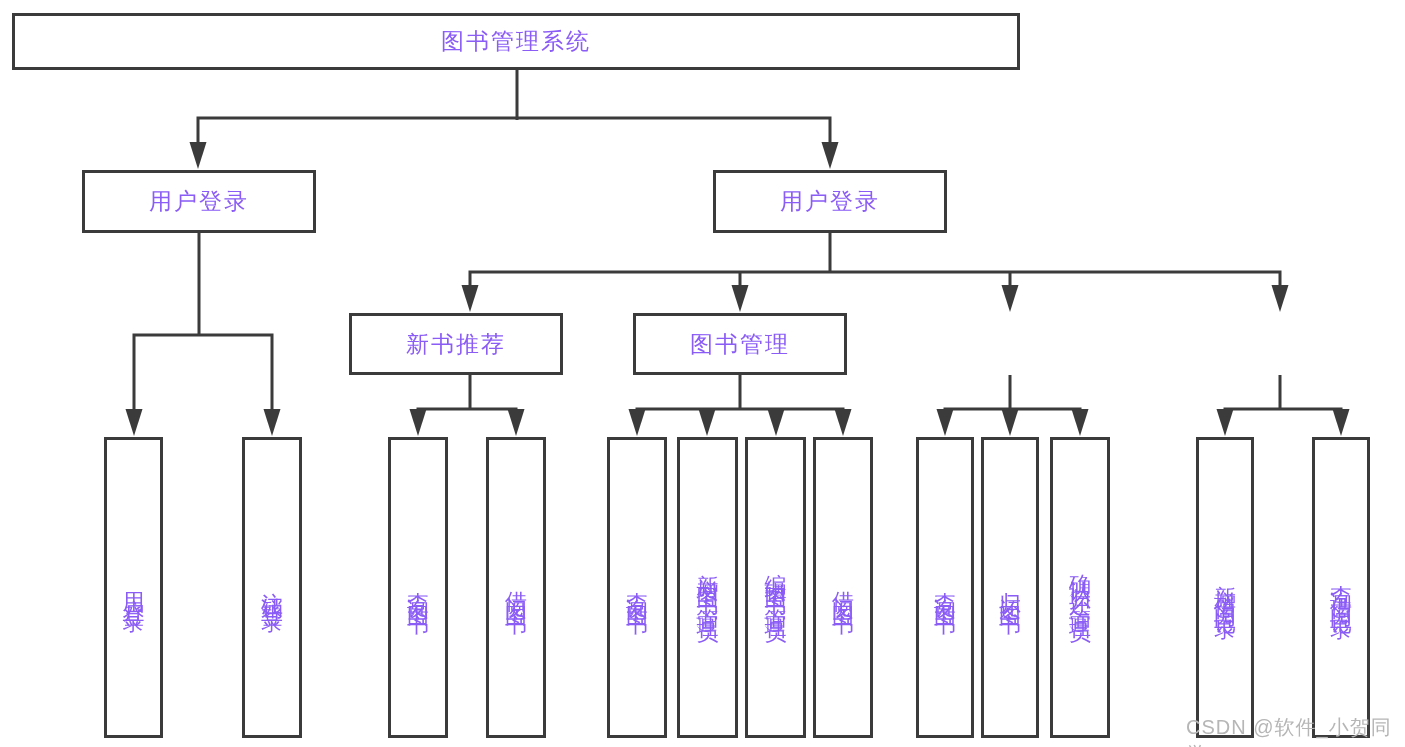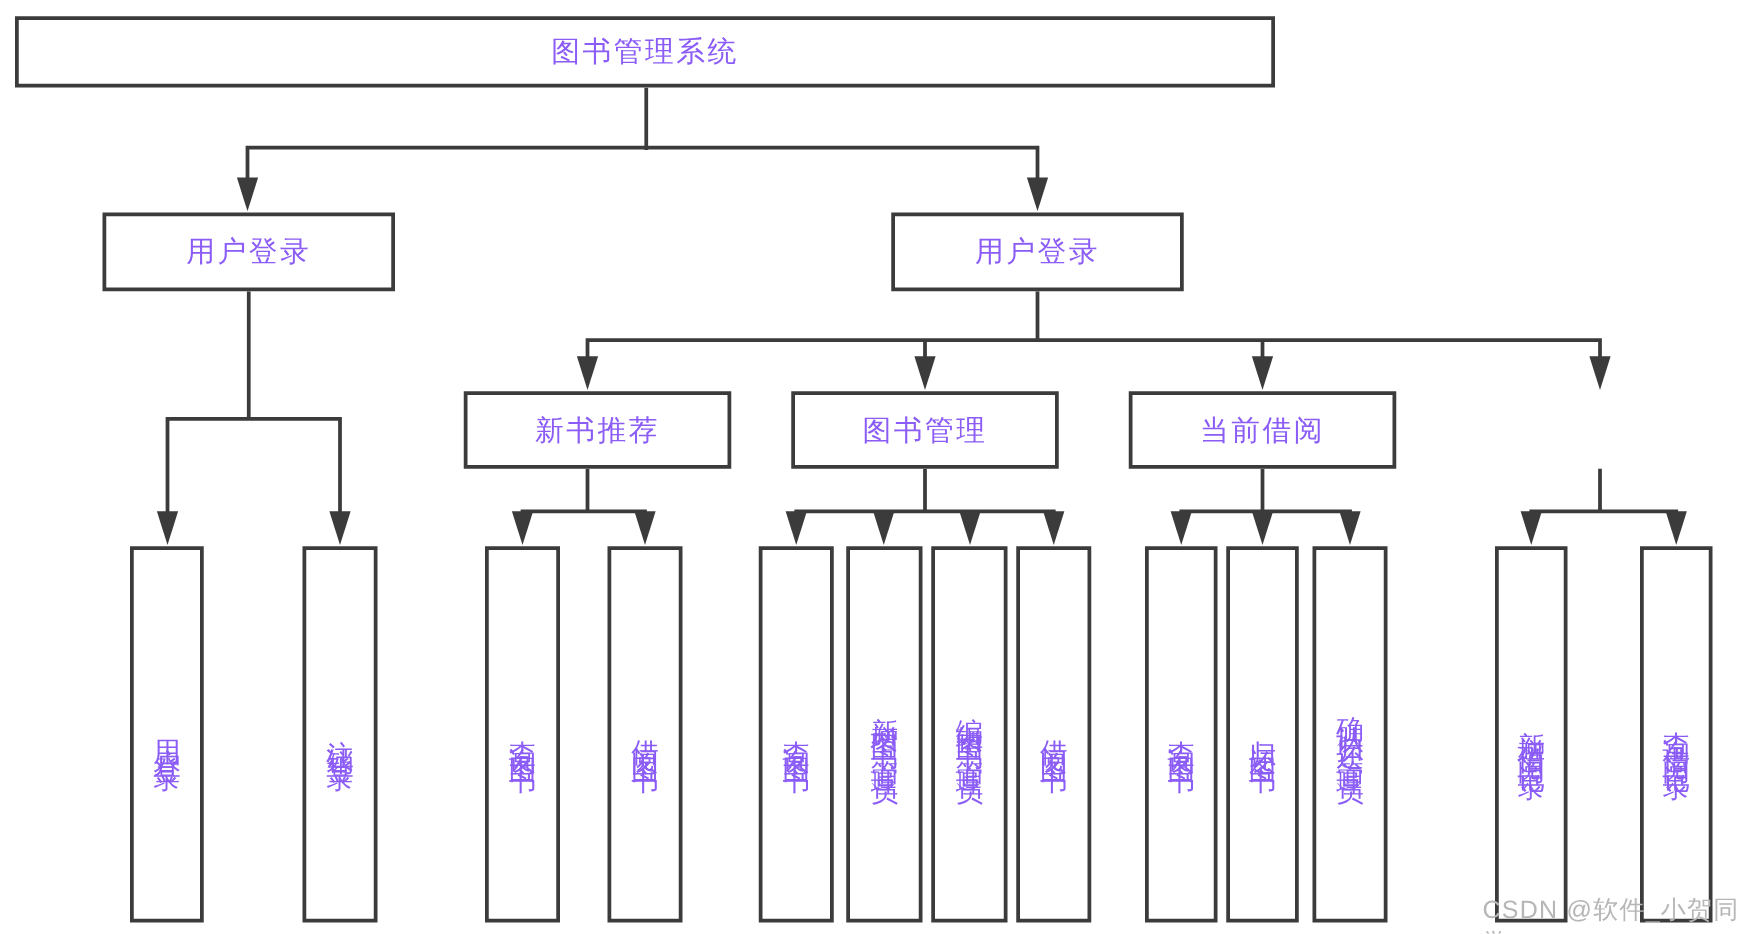--- a/index.html
+++ b/index.html
@@ -77,23 +77,22 @@
       <use href="#arr" transform="translate(1225,436)"></use>
       <use href="#arr" transform="translate(1341,436)"></use>
     </g>
   </svg>
 
   <div class="box root">图书管理系统</div>
 
   <div class="box lvl2a">用户登录</div>
   <div class="box lvl2b">用户登录</div>
 
-  <div class="box lvl3" style="left:371px;">新书推荐</div>
+  <div class="box lvl3" style="left:349px;">新书推荐</div>
   <div class="box lvl3" style="left:633px;">图书管理</div>
-  <div class="box lvl3" style="left:903px;">当前借阅</div>
 
   <div class="box leaf" style="left:104px;width:59px;">用户登录</div>
   <div class="box leaf" style="left:242px;width:60px;">注销登录</div>
   <div class="box leaf" style="left:388px;width:60px;">查询图书</div>
   <div class="box leaf" style="left:486px;width:60px;">借阅图书</div>
   <div class="box leaf" style="left:607px;width:60px;">查询图书</div>
   <div class="box leaf" style="left:677px;width:61px;">新增图书（管理员）</div>
   <div class="box leaf" style="left:745px;width:61px;">编辑图书（管理员）</div>
   <div class="box leaf" style="left:813px;width:60px;">借阅图书</div>
   <div class="box leaf" style="left:916px;width:58px;">查询图书</div>

